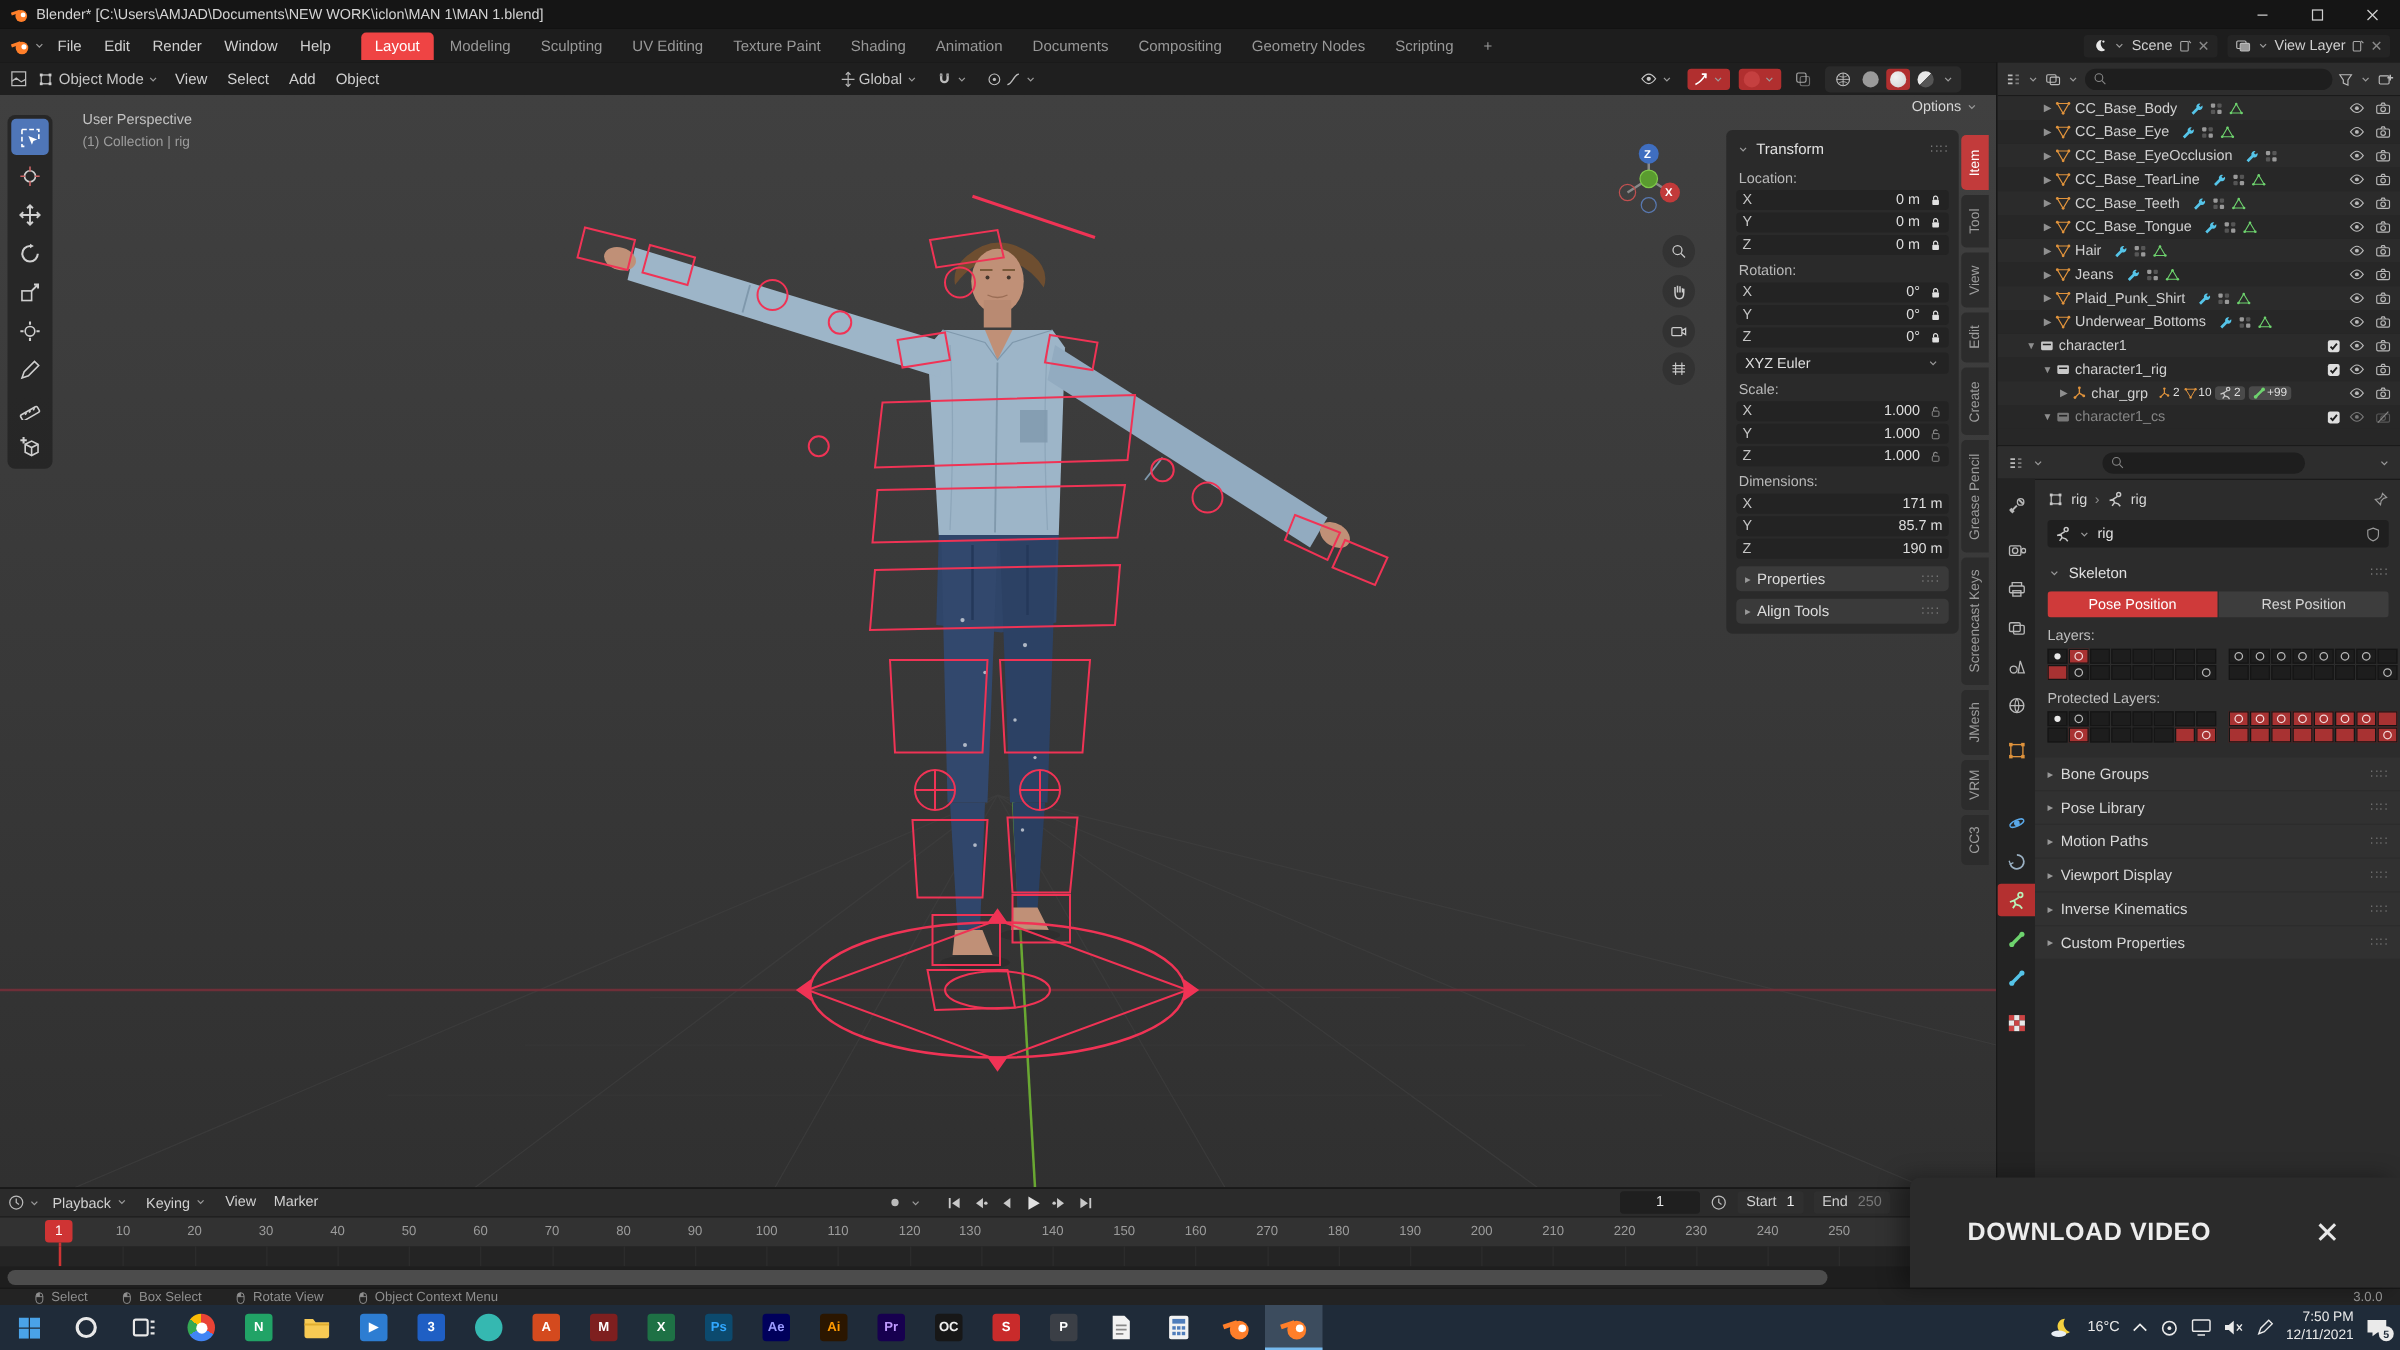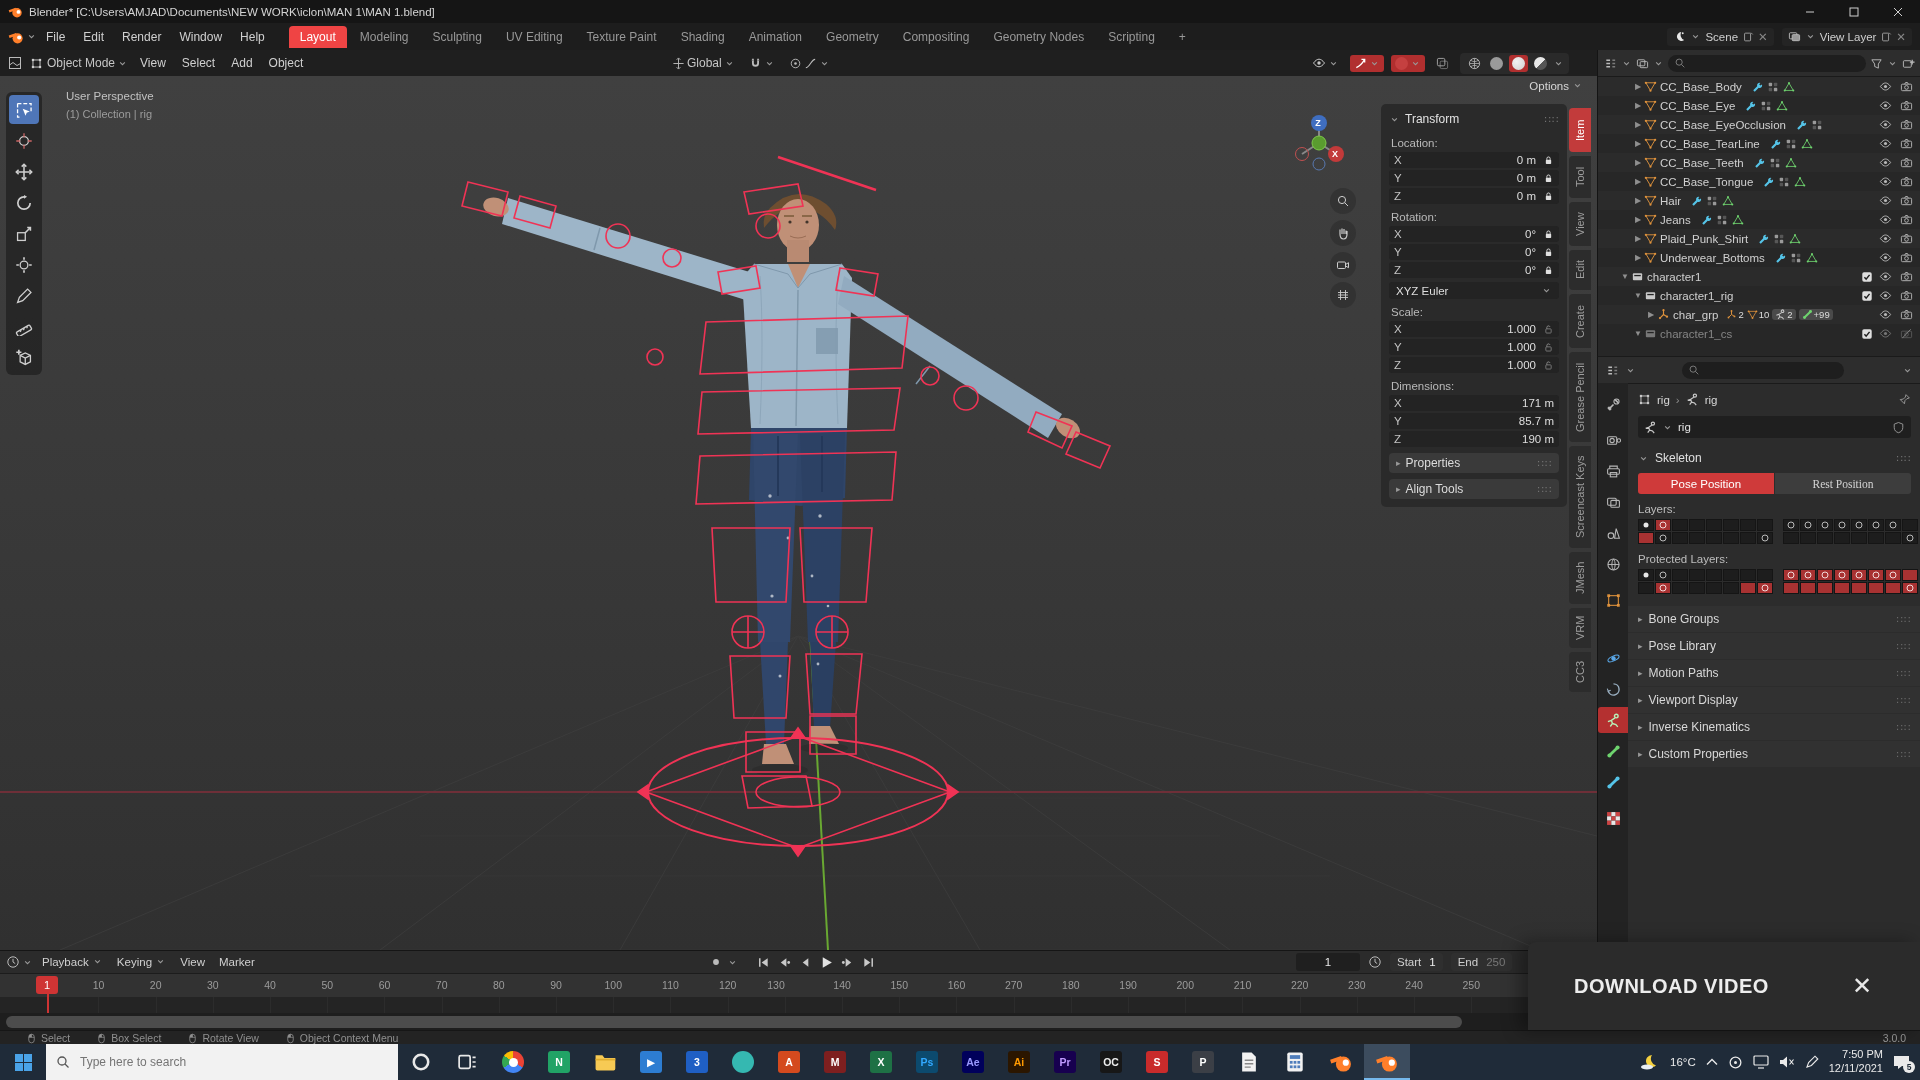--- a/index.html
+++ b/index.html
@@ -95,21 +95,21 @@
   .ptab{position:absolute;left:0;width:30px;height:26px;display:flex;align-items:center;justify-content:center;}
   .ptab.active{background:#b43030;border-radius:3px 0 0 3px;}
   .prcontent{position:absolute;left:30px;top:26px;width:293px;height:648px;}
   .crumb{display:flex;align-items:center;gap:6px;padding:10px 10px 6px 10px;color:#d6d6d6;}
   .namerow{display:flex;align-items:center;gap:5px;background:#1f1f1f;border-radius:3px;height:22px;
            margin:4px 10px;padding:0 6px;color:#e2e2e2;}
   .sechead{display:flex;align-items:center;gap:6px;padding:9px 10px 5px 10px;color:#e0e0e0;font-size:12px;}
   .segwrap{display:flex;margin:3px 10px;height:21px;border-radius:3px;overflow:hidden;gap:1px;}
   .seg{flex:1;display:flex;align-items:center;justify-content:center;font-size:11.5px;}
   .seg.on{background:#cf3a3a;color:#fff;}
-  .seg.off{background:#3d3d3d;color:#d5d5d5;font-family:Liberation Serif, serif;}
+  .seg.off{background:#3d3d3d;color:#d5d5d5;}
   .laylab{color:#bdbdbd;margin:9px 0 4px 10px;}
   .gridwrap{display:flex;gap:10px;margin:0 10px;}
   .lgrid{display:grid;grid-template-columns:repeat(8,16px);grid-auto-rows:12px;gap:1px;}
   .cell{background:#1d1d1d;border:1px solid #151515;box-sizing:border-box;position:relative;}
   .cell.R{background:#a83232;}
   .cell .o{position:absolute;left:50%;top:50%;width:5px;height:5px;border:1px solid #b9b9b9;
            border-radius:50%;transform:translate(-50%,-50%);}
   .cell.R .o{border-color:#f2dada;}
   .cell .d{position:absolute;left:50%;top:50%;width:5px;height:5px;background:#e9e9e9;
            border-radius:50%;transform:translate(-50%,-50%);}
@@ -211,21 +211,21 @@
         <span class="menuitem">Help</span>
       </nav>
     <div id="wstabs" class="row" style="margin-left:14px">
         <span class="wstab active">Layout</span>
         <span class="wstab">Modeling</span>
         <span class="wstab">Sculpting</span>
         <span class="wstab">UV Editing</span>
         <span class="wstab">Texture Paint</span>
         <span class="wstab">Shading</span>
         <span class="wstab">Animation</span>
-        <span class="wstab">Geometry</span>
+        <span class="wstab">Documents</span>
         <span class="wstab">Compositing</span>
         <span class="wstab">Geometry Nodes</span>
         <span class="wstab">Scripting</span>
         <span class="wstab">+</span>
       </div>
     <div style="margin-left:auto" class="row">
       <div class="selblock">
         <span id="sceneicon">
             <svg width="13" height="13" viewBox="0 0 14 14">
               <path d="M9 2.2a4.8 4.8 0 1 0 3 8.6A6 6 0 0 1 9 2.2z" fill="#e8e8e8"></path>
@@ -2056,27 +2056,20 @@
     <div class="tbstart">
       <svg width="17" height="17" viewBox="0 0 17 17">
           <g fill="#4aa3e8">
             <rect x="0" y="0" width="8" height="8"></rect>
             <rect x="9" y="0" width="8" height="8"></rect>
             <rect x="0" y="9" width="8" height="8"></rect>
             <rect x="9" y="9" width="8" height="8"></rect>
           </g>
         </svg>
     </div>
-    <div class="tbsearch">
-      <svg width="14" height="14" viewBox="0 0 14 14">
-          <circle cx="6" cy="6" r="4" fill="none" stroke="#555" stroke-width="1.3"></circle>
-          <path d="M9 9l3.5 3.5" stroke="#555" stroke-width="1.3"></path>
-        </svg>
-      <input placeholder="Type here to search" style="">
-    </div>
     <div id="tbapps" class="row">
         <div class="tbapp">
           <svg width="22" height="22" viewBox="0 0 14 14">
             <circle cx="7" cy="7" r="4.6" fill="none" stroke="#e8e8e8" stroke-width="1.6"></circle>
           </svg>
         </div>
         <div class="tbapp">
           <svg width="22" height="22" viewBox="0 0 14 14">
             <rect x="2" y="3" width="7" height="8" rx="1" fill="none" stroke="#e8e8e8" stroke-width="1.1"></rect>
             <path d="M10.5 4h2M10.5 7h2M10.5 10h2" stroke="#e8e8e8" stroke-width="1.1"></path>

